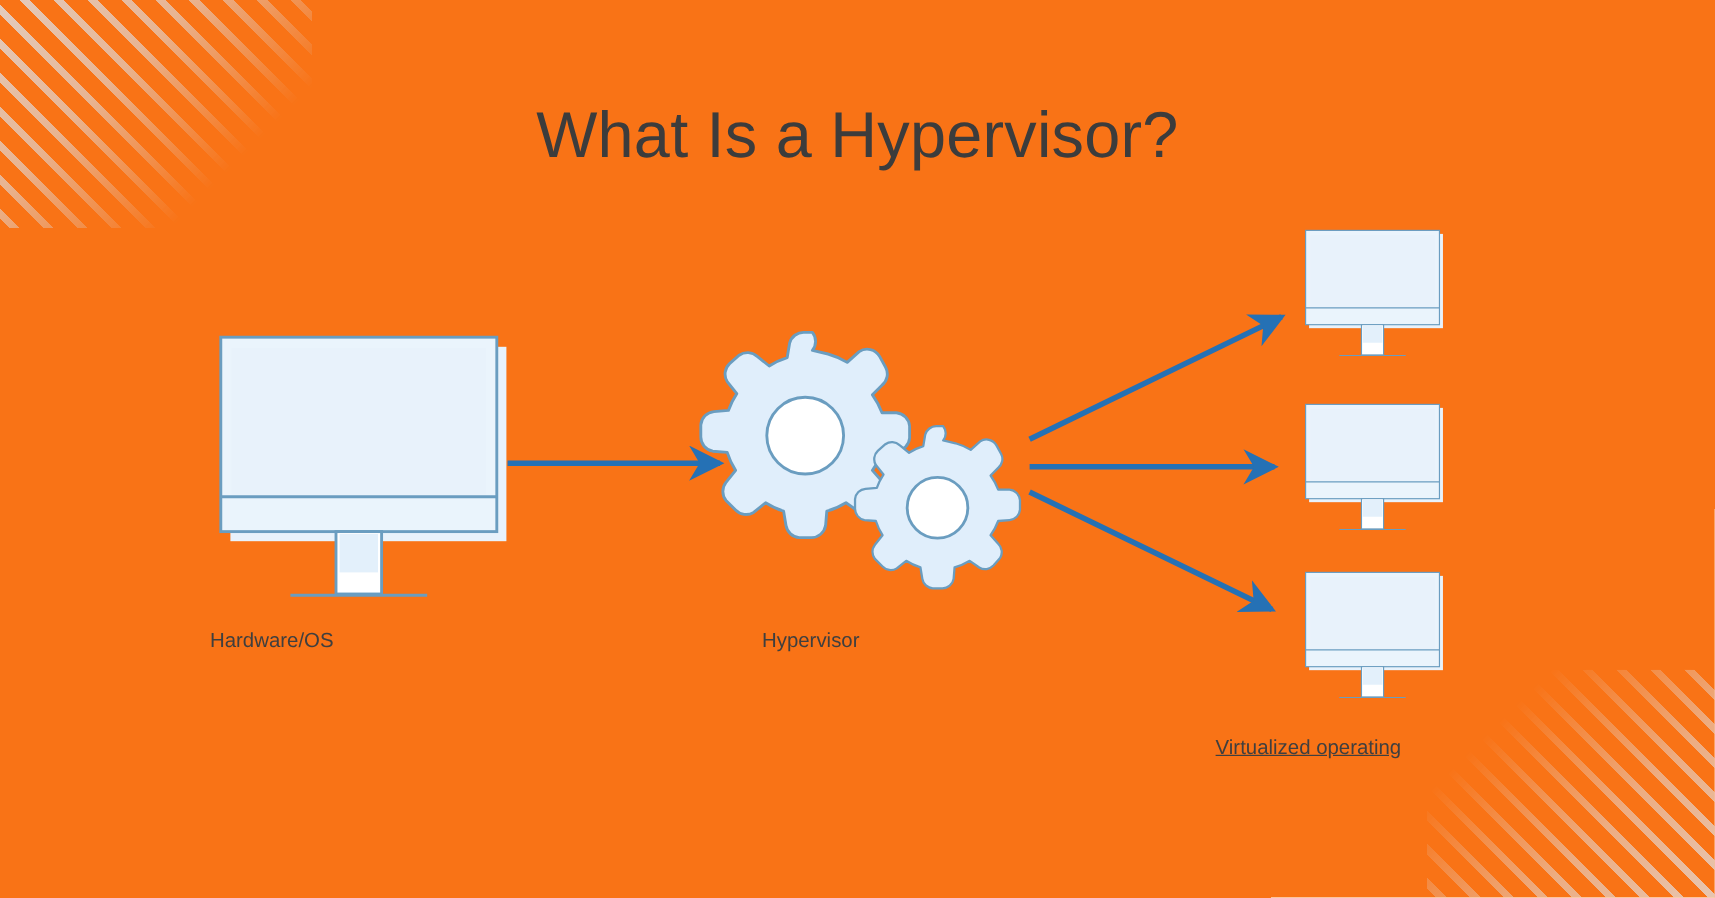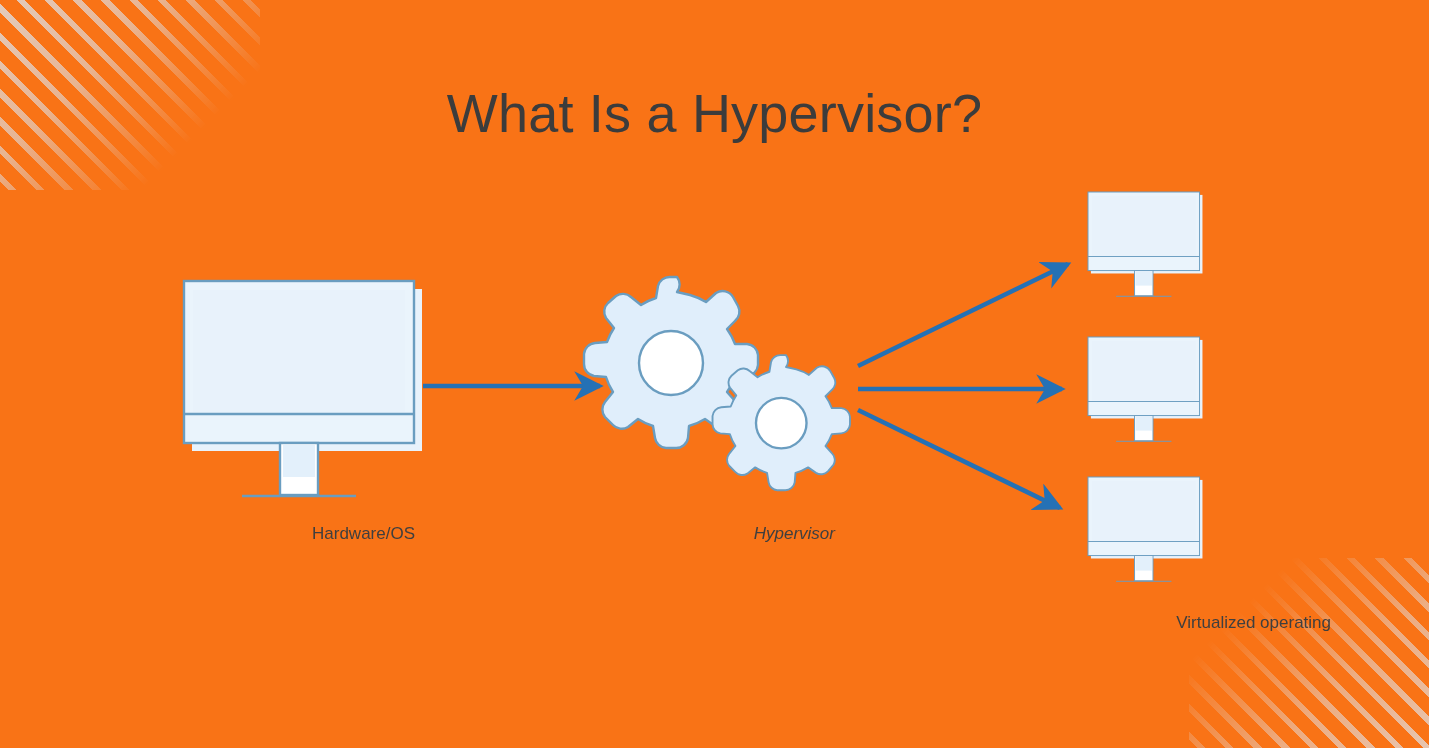--- a/index.html
+++ b/index.html
@@ -72,29 +72,29 @@
   
   #diagram {
     position: absolute;
     left: 0;
     top: 0;
   }
 
   
   .caption {
     position: absolute;
-    text-align: right;
+    text-align: left;
     font-size: 17px;
     color: #3f3f3f;
     line-height: 25px;
     font-family: "Liberation Sans", sans-serif;
   }
   #caption-hardware { left: 175px; top: 521px; width: 240px; }
-  #caption-hypervisor { left: 635px; top: 521px; width: 200px; font-style: italic; }
-  #caption-guests { left: 1071px; top: 610px; width: 260px; }
+  #caption-hypervisor { left: 635px; top: 521px; width: 200px; }
+  #caption-guests { left: 1013px; top: 610px; width: 260px; text-decoration: underline; }
 </style>
 </head>
 <body>
 
 <div id="slide">
 
   <div class="corner-stripes top-left"></div>
   <div class="corner-stripes bottom-right"></div>
 
   <div id="slide-title">What Is a Hypervisor?</div>

